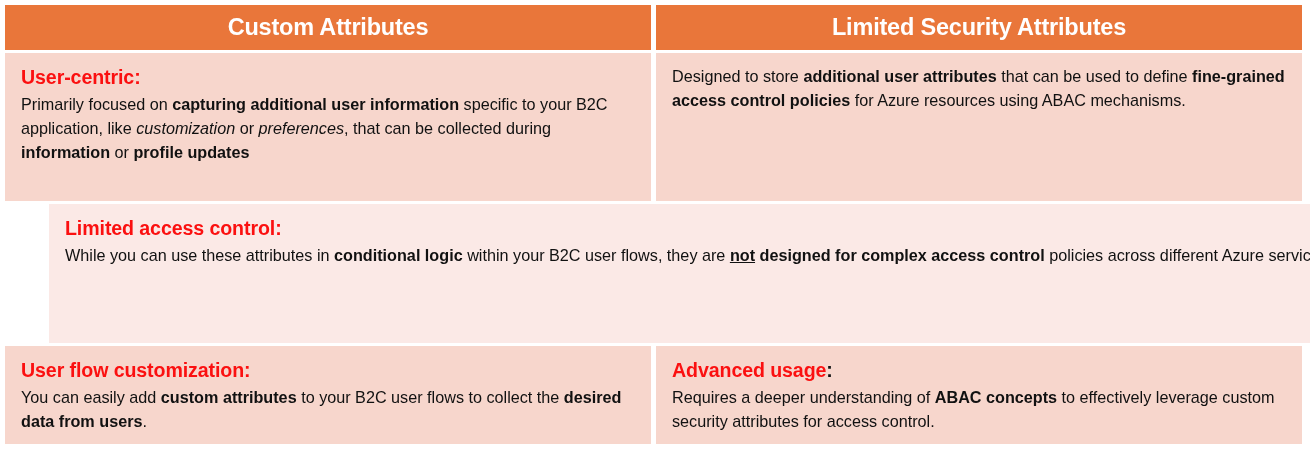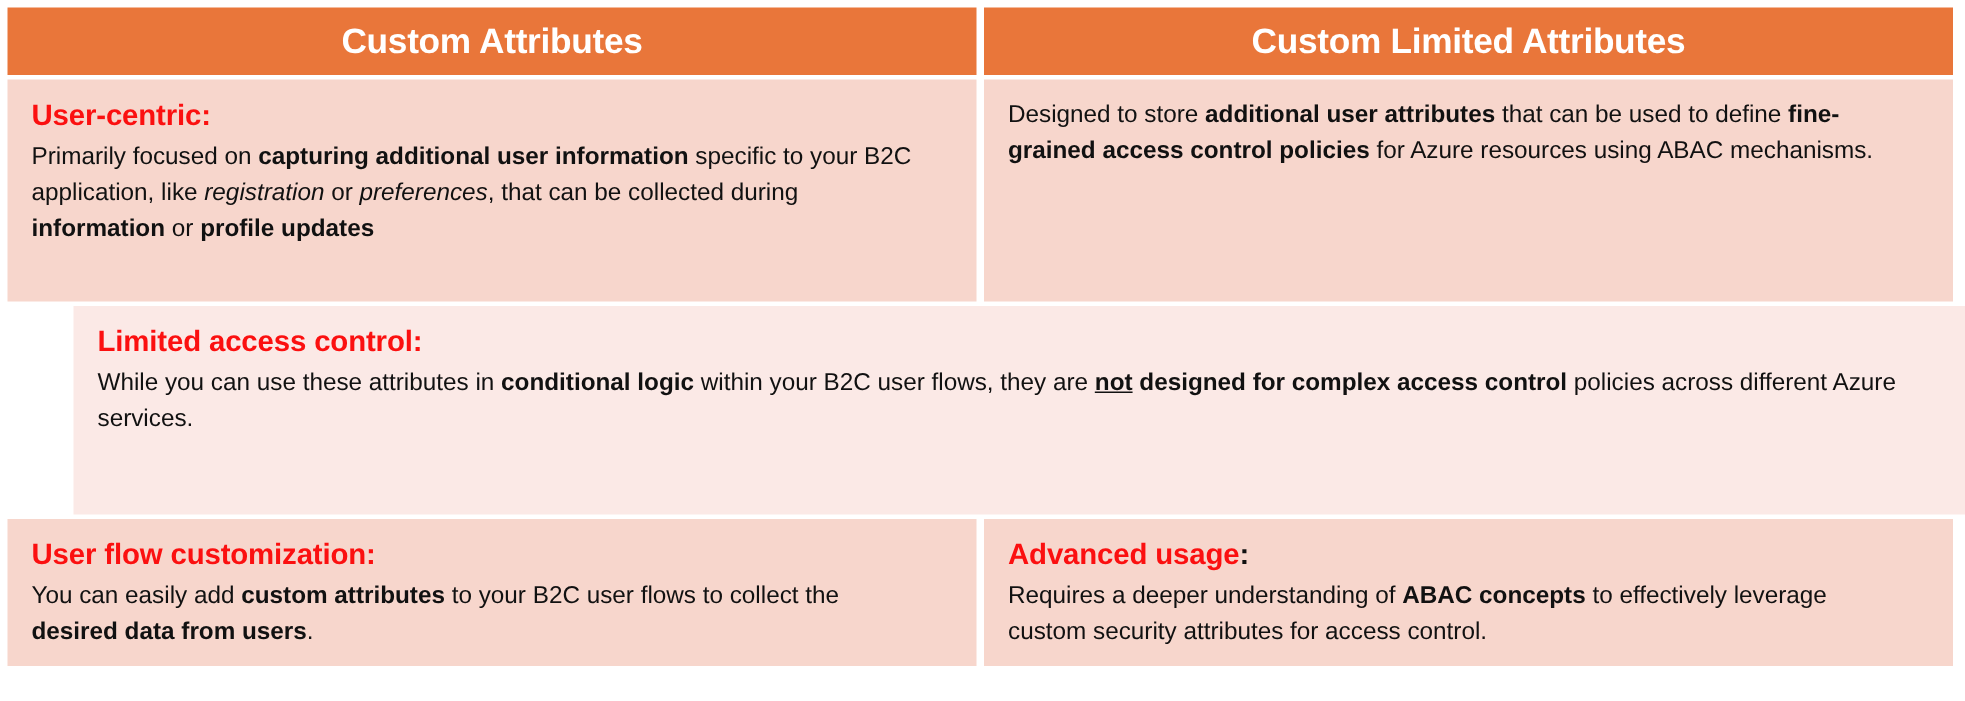--- a/index.html
+++ b/index.html
@@ -57,21 +57,21 @@
   .data-row {
     display: flex;
     width: 100%;
   }
   .data-row.r1 { flex: 0 0 148px; }
   .data-row.r2 { flex: 0 0 139px; margin-left: 44px; }
   .data-row.r3 { flex: 1 1 auto; }
 
   .cell {
     flex: 1 1 0;
-    padding: 12px 32px 10px 16px;
+    padding: 12px 8px 10px 16px;
     box-sizing: border-box;
     color: #111111;
     font-size: 16.2px;
     line-height: 1.47;
   }
   .shade-a { background: #F7D6CC; }
   .shade-b { background: #FBE9E6; }
 
   .cell-title {
     color: #FB1010;
@@ -88,31 +88,31 @@
   .cell-body u.bold-ul { font-weight: bold; text-decoration: underline; }
 </style>
 </head>
 <body>
 
 <div id="table-root">
 
   <div class="header-row">
     <div class="header-cell">Custom Attributes</div>
     <div class="col-gap"></div>
-    <div class="header-cell">Custom Limited Attributes</div>
+    <div class="header-cell">Limited Security Attributes</div>
   </div>
 
   <div class="row-gap-v"></div>
 
   <div class="body-rows">
 
     <div class="data-row r1">
       <div class="cell shade-a">
         <p class="cell-title">User-centric:</p>
-        <p class="cell-body">Primarily focused on <b>capturing additional user information</b> specific to your B2C application, like <i>registration</i> or <i>preferences</i>, that can be collected during <b>information</b> or <b>profile updates</b></p>
+        <p class="cell-body">Primarily focused on <b>capturing additional user information</b> specific to your B2C application, like <i>customization</i> or <i>preferences</i>, that can be collected during <b>information</b> or <b>profile updates</b></p>
       </div>
       <div class="col-gap"></div>
       <div class="cell shade-a">
         <p class="cell-body">Designed to store <b>additional user attributes</b> that can be used to define <b>fine-grained access control policies</b> for Azure resources using ABAC mechanisms.</p>
       </div>
     </div>
 
     <div class="row-gap-v"></div>
 
     <div class="data-row r2">

